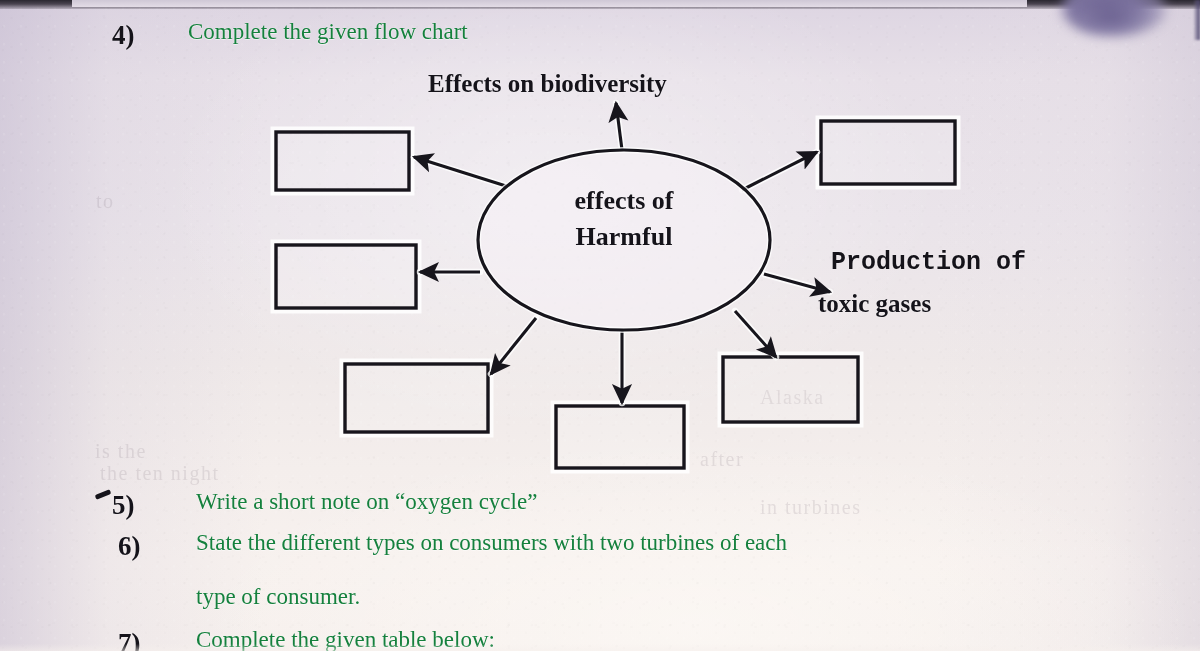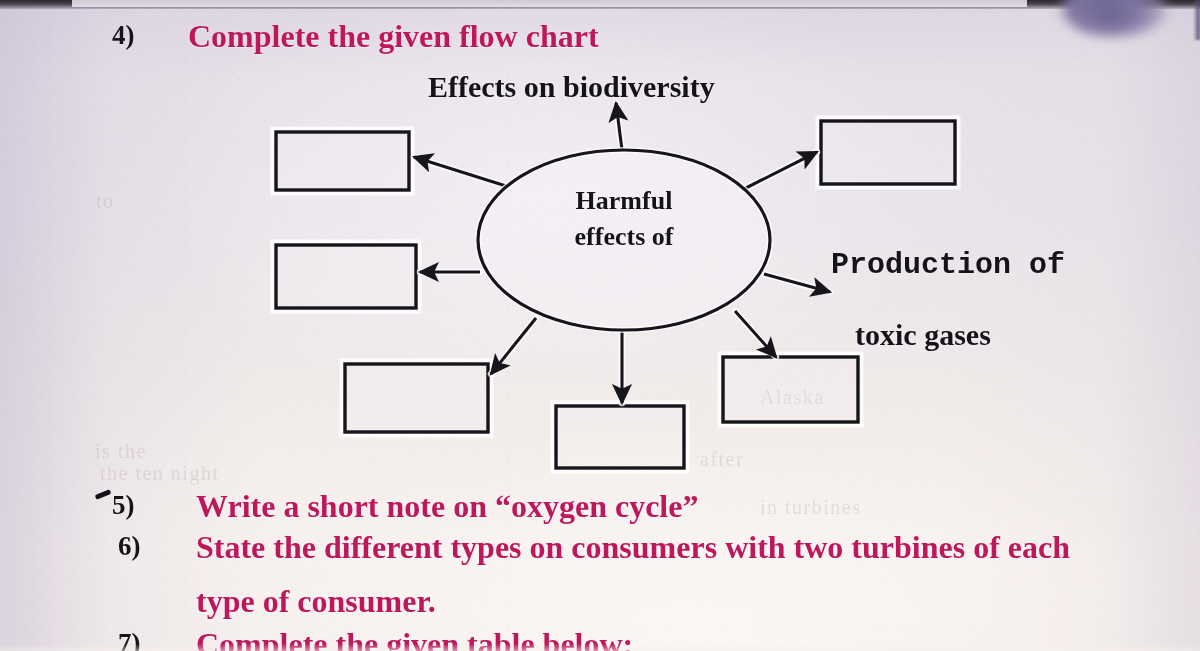--- a/index.html
+++ b/index.html
@@ -107,23 +107,23 @@
     position: absolute;
     right: 0; top: 0;
     width: 6px; height: 40px;
     background: linear-gradient(90deg, rgba(126,118,150,0.25), #4f4870);
     filter: blur(1px);
   }
 
   
   .qtext {
     position: absolute;
-    color: #be185d;
-    font-weight: 700;
-    font-size: 32px;
+    color: #15803d;
+    font-weight: 400;
+    font-size: 23px;
     line-height: 1.05;
     white-space: nowrap;
     text-shadow: 0 0 1.2px rgba(255,255,255,0.85), 0 1px 0.5px rgba(255,255,255,0.5);
   }
   .qnum {
     position: absolute;
     color: #15131a;
     font-weight: 700;
     font-size: 27px;
     white-space: nowrap;
@@ -148,21 +148,21 @@
   #diagram {
     position: absolute;
     left: 0; top: 0;
     width: 1200px; height: 651px;
     pointer-events: none;
   }
   .box-label {
     position: absolute;
     color: #15131a;
     font-weight: 700;
-    font-size: 30px;
+    font-size: 25px;
     white-space: nowrap;
     text-shadow: 0 0 1.4px rgba(255,255,255,0.9);
   }
   .ellipse-text {
     position: absolute;
     color: #15131a;
     font-weight: 700;
     font-size: 26px;
     line-height: 1.38;
     text-align: center;
@@ -259,24 +259,24 @@
         <line x1="742" y1="190" x2="817" y2="152" stroke="#17151c" stroke-width="3.1" marker-end="url(#ah)"></line>
       </g>
     <g id="ellipse-layer">
         <ellipse cx="624" cy="240" rx="146" ry="90" fill="rgba(245,241,246,0.55)" stroke="rgba(255,255,255,0.75)" stroke-width="6"></ellipse>
         <ellipse cx="624" cy="240" rx="146" ry="90" fill="none" stroke="#17151c" stroke-width="3.2"></ellipse>
       </g>
   </svg>
 
   <div id="ellipse-text-layer">
       <div class="ellipse-text" style="left: 478px; top: 183px; width: 292px;">
+        <div>effects of</div>
         <div>Harmful</div>
-        <div>effects of</div>
       </div>
     </div>
   <div id="labels-layer">
       <div class="box-label" style="left: 428px; top: 70px;">Effects on biodiversity</div>
       <div class="box-label" style="left: 831px; top: 248px; font-family: Liberation Mono, monospace;">Production of</div>
-      <div class="box-label" style="left: 855px; top: 290px; margin-top: 28px;">toxic gases</div>
+      <div class="box-label" style="left: 818px; top: 290px;">toxic gases</div>
     </div>
 
   <div class="clip-bottom"></div>
 </div>
 
 </body></html>

